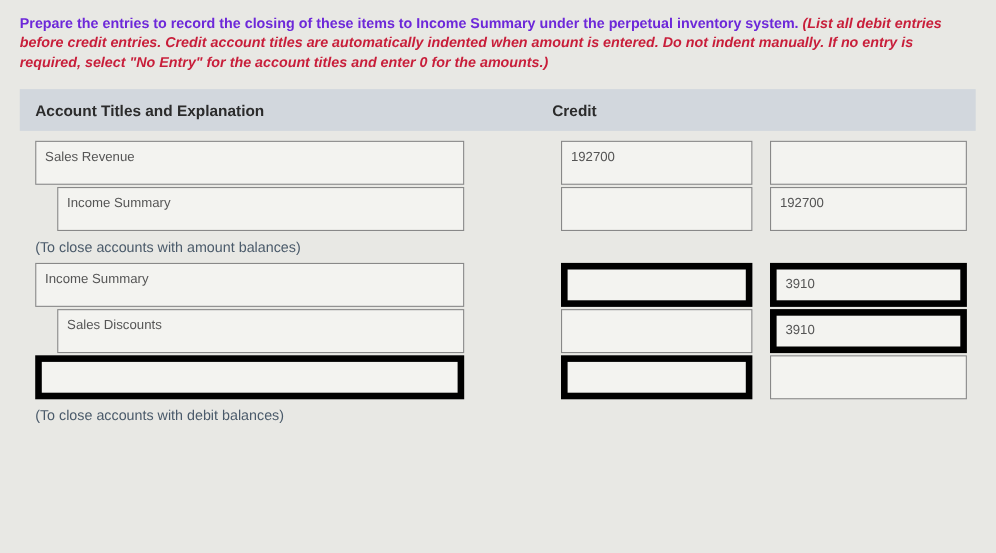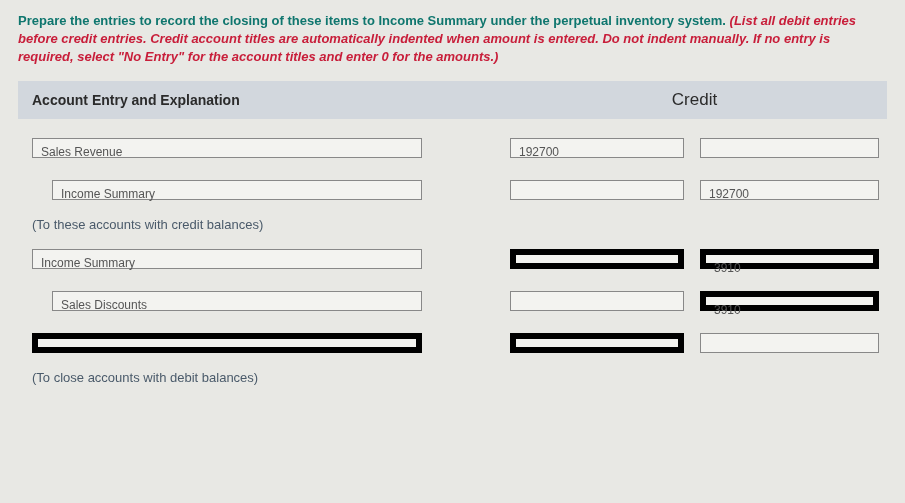--- a/index.html
+++ b/index.html
@@ -9,21 +9,21 @@
     width: 905px;
     height: 503px;
     padding: 12px 18px;
     color: #2b2b2b;
     font-size: 13px;
   }
   .instructions {
     line-height: 1.4;
     margin-bottom: 14px;
   }
-  .instr-black { font-weight: bold; color: #0f766e; }
+  .instr-black { font-weight: bold; color: #6d28d9; }
   .instr-red { font-weight: bold; color: #c81e3a; font-style: italic; }
   .header-row {
     background: #d2d7dd;
     display: flex;
     align-items: center;
     height: 38px;
     padding-left: 14px;
     margin-bottom: 14px;
   }
   .header-acct {
@@ -32,36 +32,35 @@
     font-size: 14px;
   }
   .header-debit {
     flex: 0 0 190px;
     font-weight: bold;
     font-size: 14px;
     text-align: center;
   }
   .header-credit {
     flex: 1;
-    font-weight: normal;
-    font-size: 17px;
-    text-align: center;
+    font-weight: bold;
+    font-size: 14px;
   }
   .entry-row {
     display: flex;
     align-items: center;
     padding-left: 14px;
     margin-bottom: 12px;
     height: 30px;
   }
   .acct-cell { flex: 0 0 470px; padding-right: 40px; }
   .debit-cell { flex: 0 0 190px; padding: 0 8px; }
   .credit-cell { flex: 1; padding: 0 8px 0 8px; }
   .field {
-    height: 20px;
+    height: 40px;
     border: 1px solid #888;
     background: #f3f3f0;
     line-height: 26px;
     padding: 0 8px;
     font-size: 12px;
     color: #555;
     width: 100%;
   }
   .field.acct { width: 390px; }
   .field.indent { margin-left: 20px; width: 370px; }
@@ -76,21 +75,21 @@
   }
 </style>
 </head>
 <body>
 
 <div class="instructions">
   <span class="instr-black">Prepare the entries to record the closing of these items to Income Summary under the perpetual inventory system. </span><span class="instr-red">(List all debit entries before credit entries. Credit account titles are automatically indented when amount is entered. Do not indent manually. If no entry is required, select "No Entry" for the account titles and enter 0 for the amounts.)</span>
 </div>
 
 <div class="header-row">
-  <div class="header-acct">Account Entry and Explanation</div>
+  <div class="header-acct">Account Titles and Explanation</div>
   <div class="header-credit">Credit</div>
 </div>
 
 <div class="entry-row">
   <div class="acct-cell">
       <div class="field acct">Sales Revenue</div>
     </div>
   <div class="debit-cell">
       <div class="field num">192700</div>
     </div>
@@ -104,21 +103,21 @@
       <div class="field acct indent">Income Summary</div>
     </div>
   <div class="debit-cell">
       <div class="field num"></div>
     </div>
   <div class="credit-cell">
       <div class="field num">192700</div>
     </div>
 </div>
 
-<div class="note">(To these accounts with credit balances)</div>
+<div class="note">(To close accounts with amount balances)</div>
 
 <div class="entry-row">
   <div class="acct-cell">
       <div class="field acct">Income Summary</div>
     </div>
   <div class="debit-cell">
       <div class="field num error"></div>
     </div>
   <div class="credit-cell">
       <div class="field num error">3910</div>

